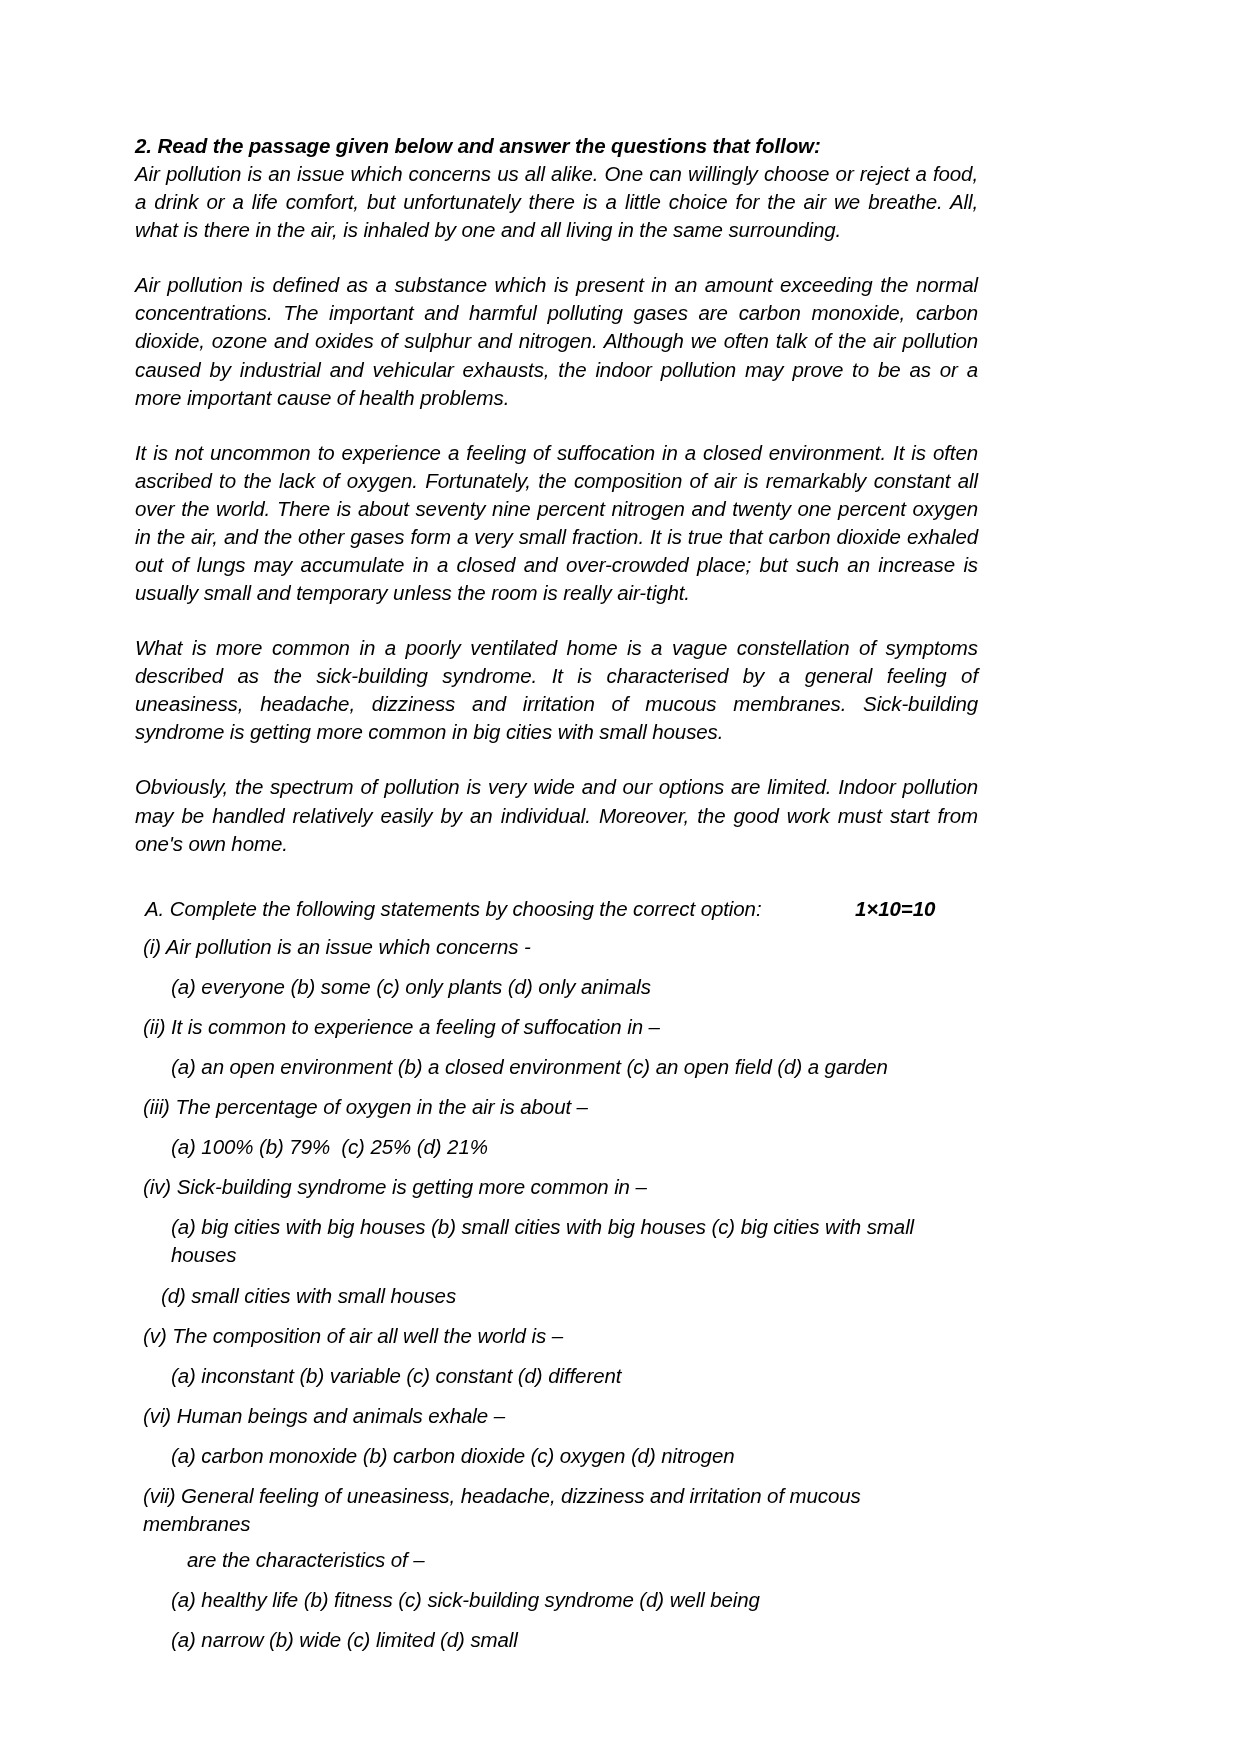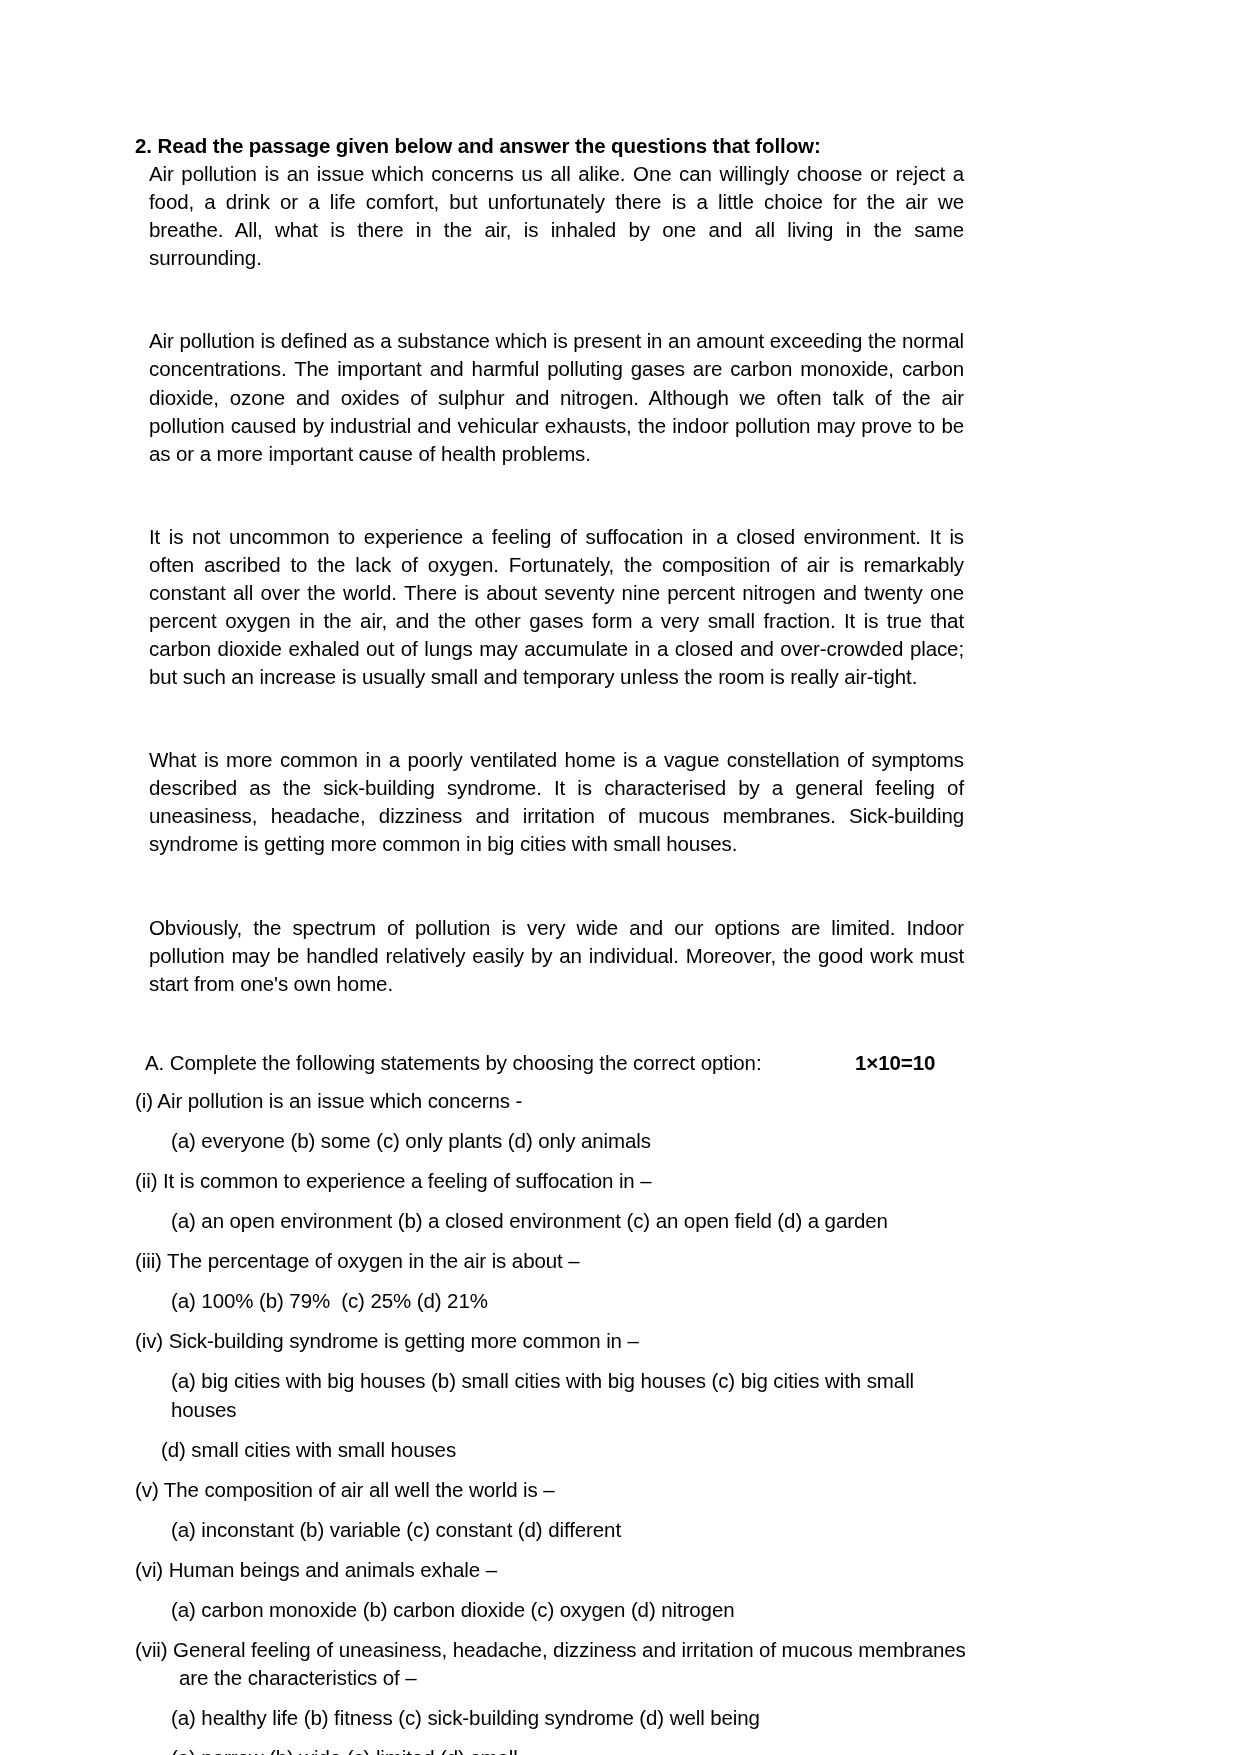--- a/index.html
+++ b/index.html
@@ -13,20 +13,21 @@
     color: #000000;
   }
   .page {
     position: relative;
     width: 1240px;
     height: 1755px;
     margin: 0 auto;
     background: #ffffff;
     box-sizing: border-box;
     overflow: hidden;
+    font-style: italic;
   }
   .content {
     position: absolute;
     left: 135px;
     top: 132px;
     width: 843px;
   }
   
   .q-heading {
     font-size: 20.5px;
@@ -37,21 +38,21 @@
   }
   .q-heading .num {
     font-weight: bold;
   }
   
   .passage {
     font-size: 20.5px;
     line-height: 1.37;
     text-align: justify;
     text-justify: inter-word;
-    margin: 14px;
+    margin: 0;
     letter-spacing: -0.1px;
     hyphens: none;
   }
   .passage.first {
     margin-top: 0;
   }
   .para-gap {
     height: 27px;
   }
   
@@ -70,21 +71,21 @@
     top: 0;
     white-space: nowrap;
   }
   
   .questions {
     font-size: 20.5px;
     line-height: 1.37;
     letter-spacing: -0.1px;
   }
   .q-stem {
-    margin: 0;
+    margin: 8px;
     white-space: pre-wrap;
   }
   .q-options {
     margin: 12px;
     padding-left: 20px;
     white-space: pre-wrap;
   }
   .q-options.indent-sm {
     padding-left: 14px;
   }

